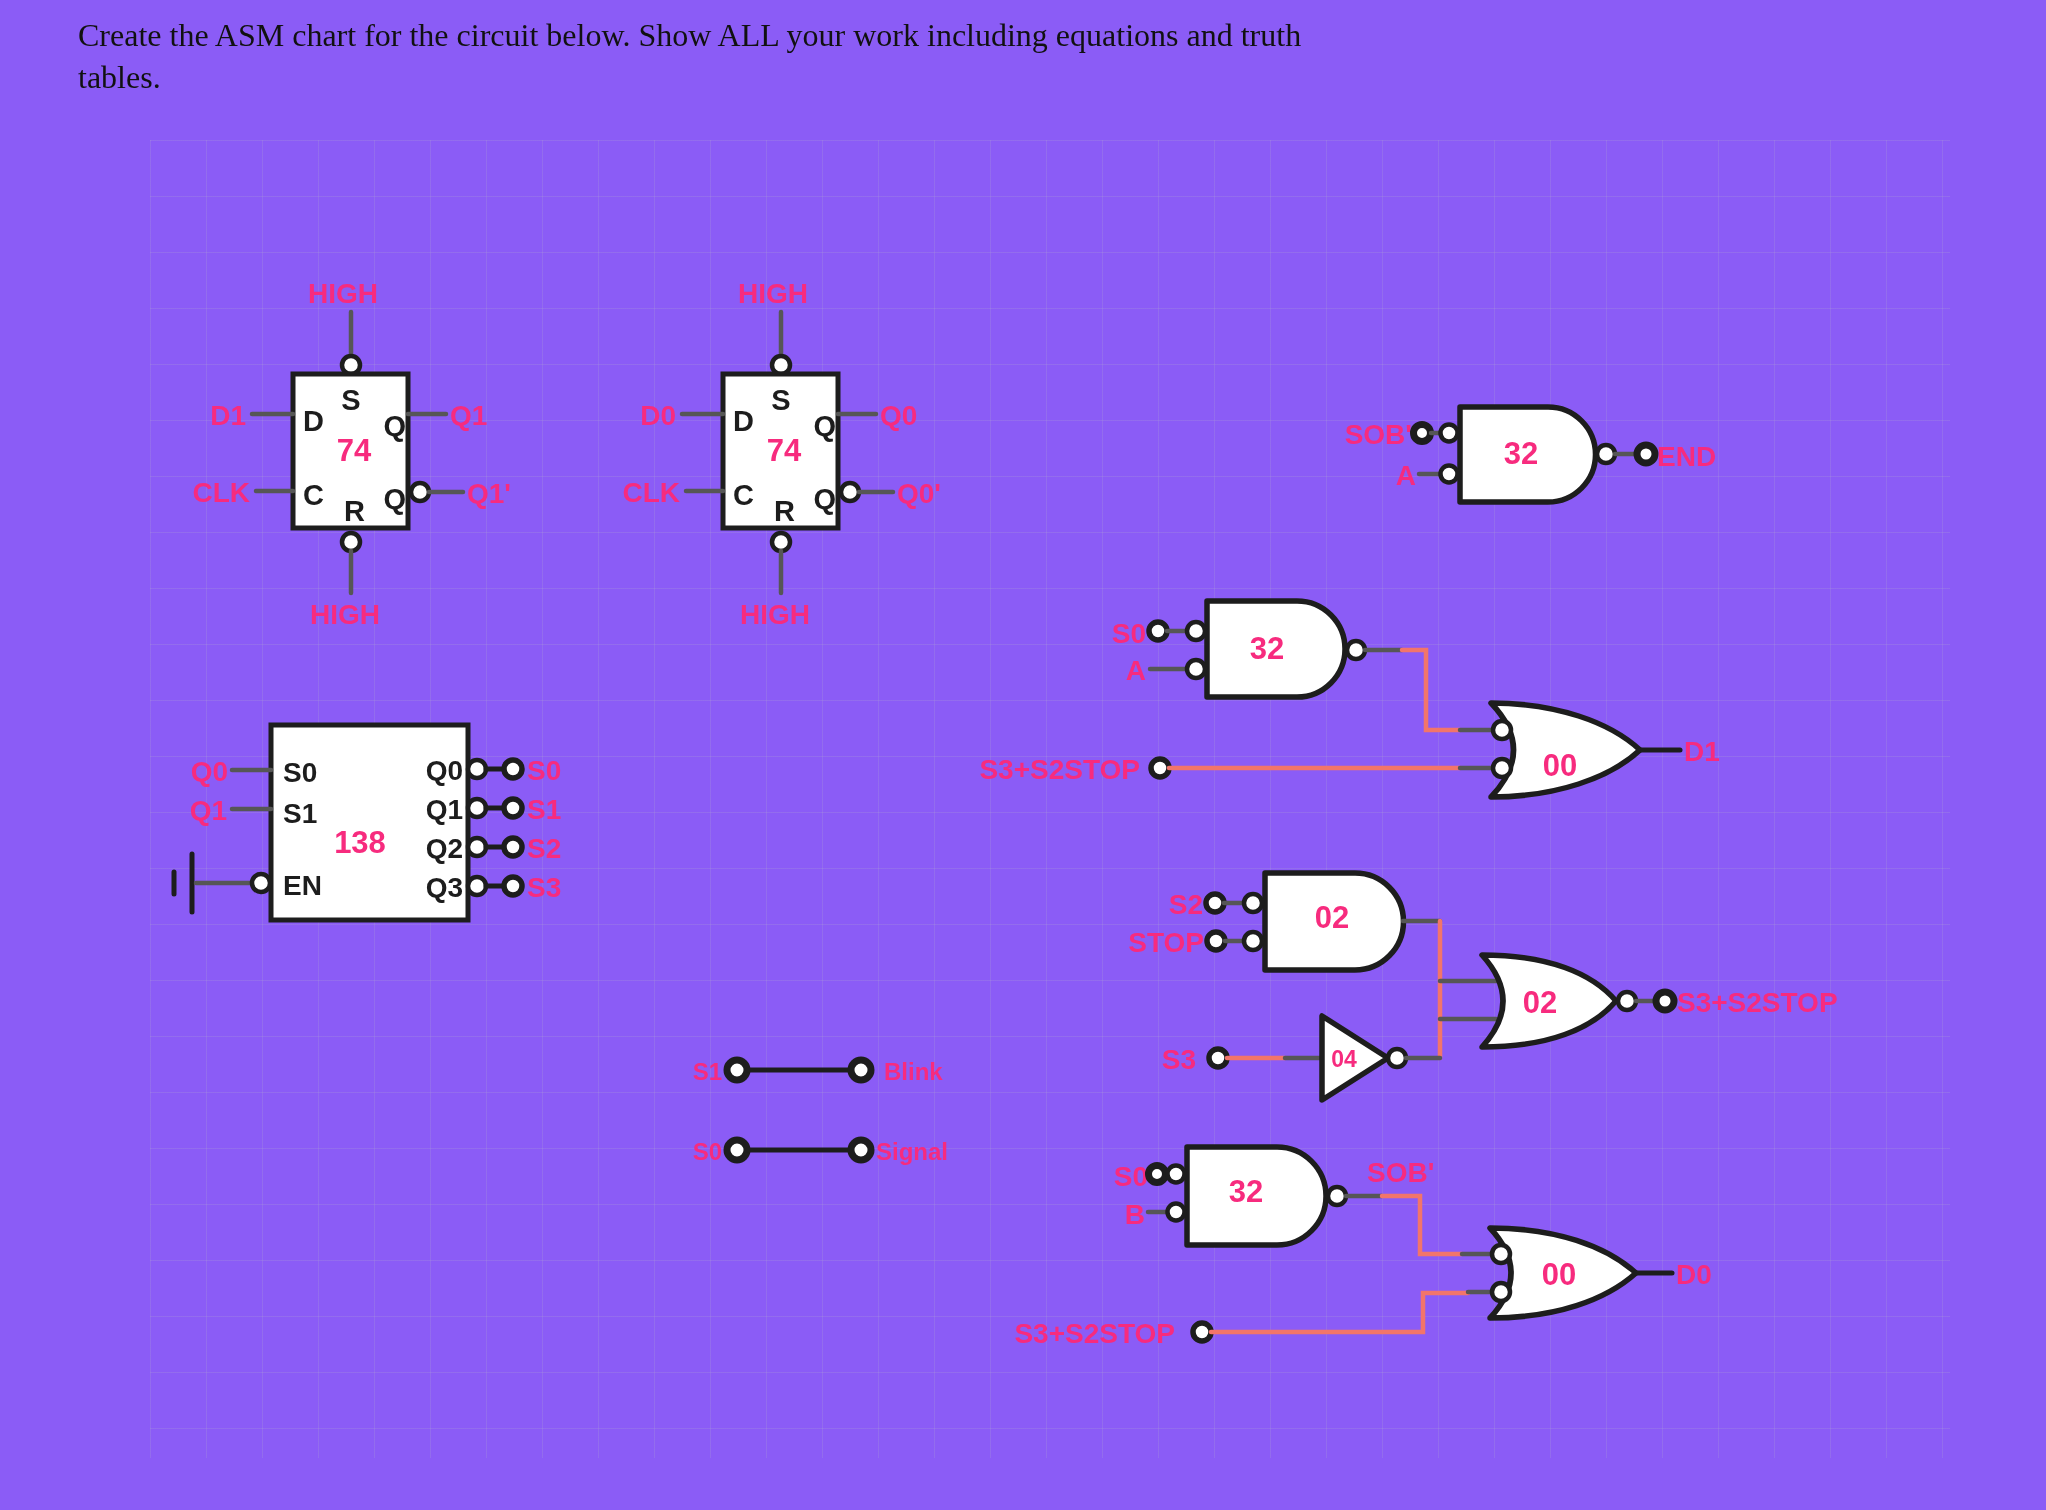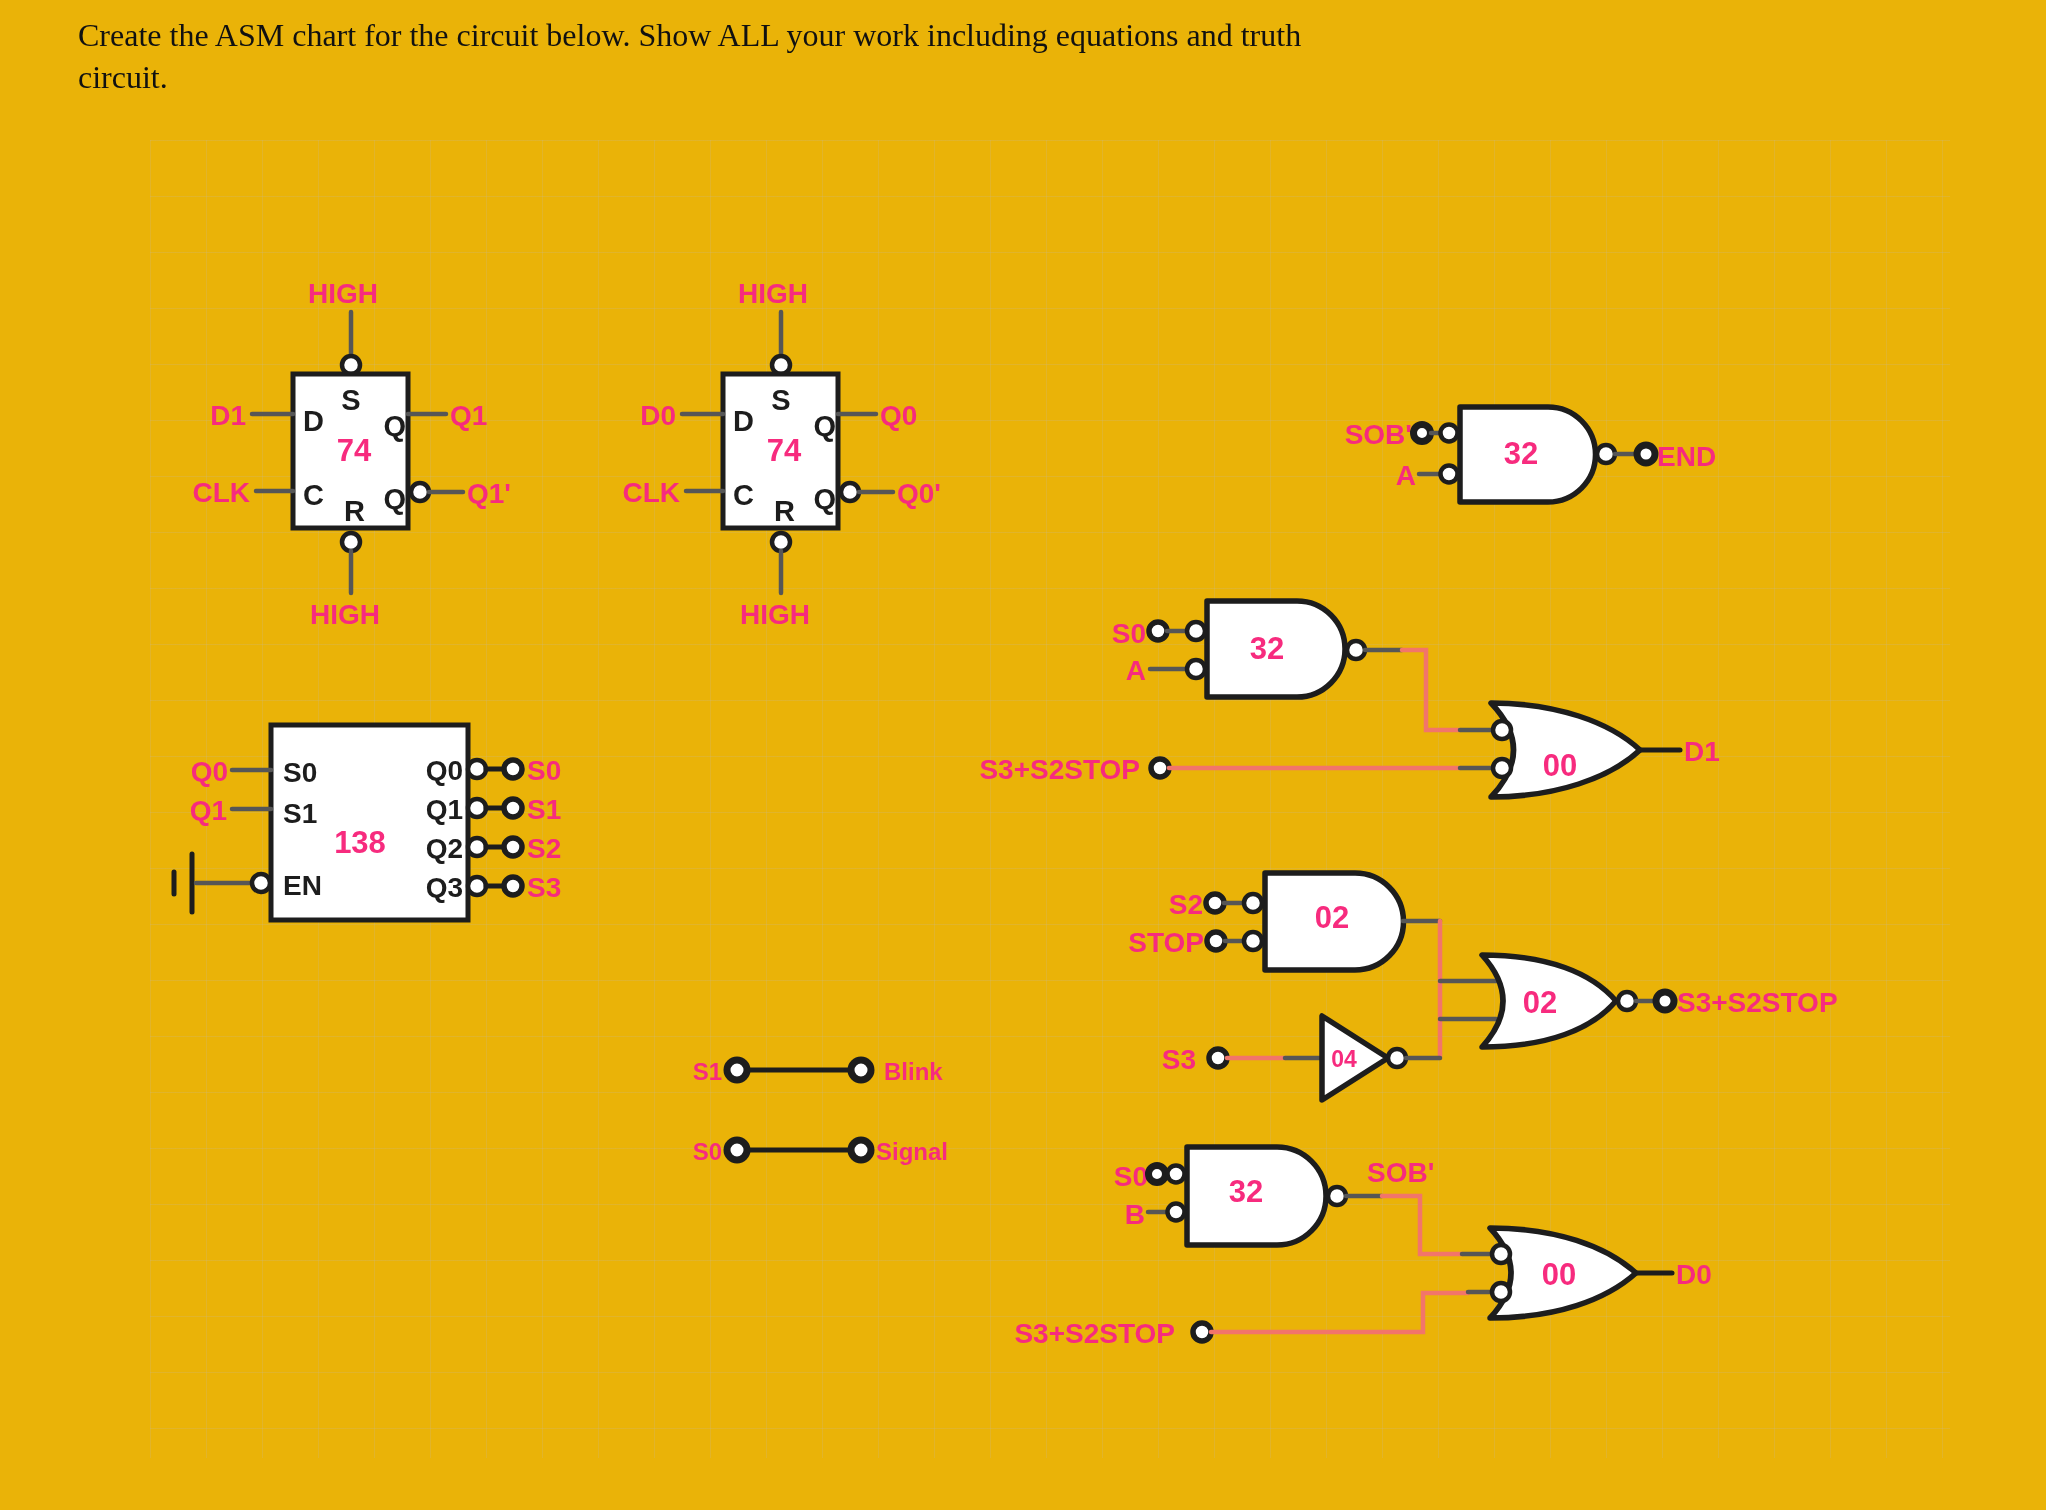--- a/index.html
+++ b/index.html
@@ -1,16 +1,16 @@
 <!DOCTYPE html>
 <html><head>
 <meta charset="utf-8">
 <style>
   html,body{margin:0;padding:0;background:#fff;}
-  .stage{position:relative;width:2046px;height:1510px;background:#eab308;overflow:hidden;
+  .stage{position:relative;width:2046px;height:1510px;background:#8b5cf6;overflow:hidden;
          font-family:"Liberation Sans",sans-serif;}
   .grid{position:absolute;left:150px;top:140px;width:1800px;height:1318px;pointer-events:none;
         background:
           repeating-linear-gradient(to right, rgba(185,185,200,0.18) 0 1px, transparent 1px 56px),
           repeating-linear-gradient(to bottom, rgba(185,185,200,0.18) 0 1px, transparent 1px 56px);}
   .title{position:absolute;left:78px;top:14px;width:1420px;color:#111;
          font-family:"Liberation Serif",serif;font-size:32px;line-height:42px;font-weight:400;}
   svg{position:absolute;left:0;top:0;}
   .box{fill:#fff;stroke:#1d1d1d;stroke-width:5;}
   .gate{fill:#fff;stroke:#1d1d1d;stroke-width:5.5;stroke-linejoin:round;}
@@ -29,21 +29,21 @@
   .tks{fill:#1d1d1d;font-size:28px;}
 </style>
 </head>
 <body>
 
 <div class="stage">
   <div class="grid"></div>
 
   <div class="title">
     <div>Create the ASM chart for the circuit below. Show ALL your work including equations and truth</div>
-    <div>circuit.</div>
+    <div>tables.</div>
   </div>
 
   <svg width="2046" height="1510" viewBox="0 0 2046 1510">
 
     <g>
       <text x="343" y="303" text-anchor="middle" class="tp">HIGH</text>
       <line x1="351" y1="312" x2="351" y2="356" class="w"></line>
       <circle cx="351" cy="365" r="9" class="bub"></circle>
       <rect x="293" y="374" width="115" height="154" class="box"></rect>
       <text x="351" y="410" text-anchor="middle" class="tk">S</text>

